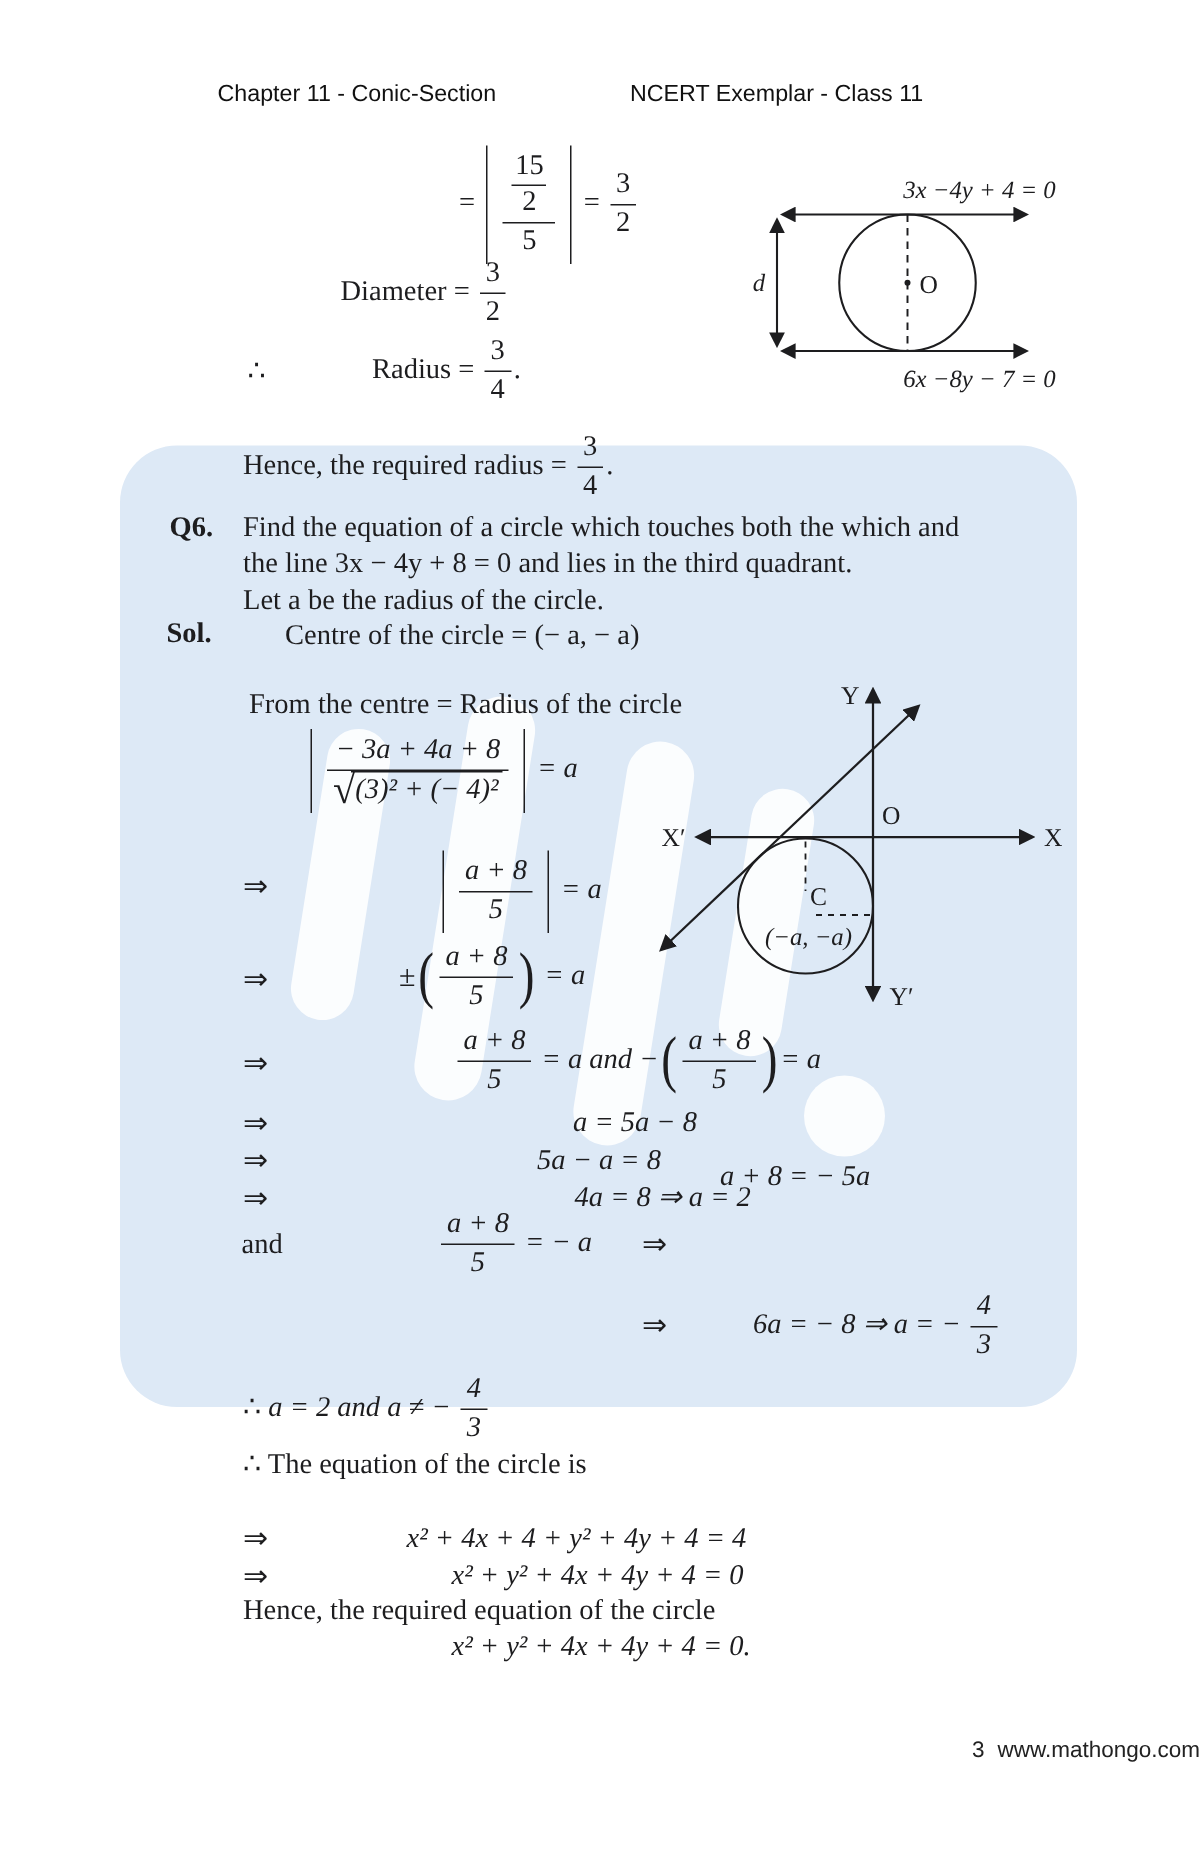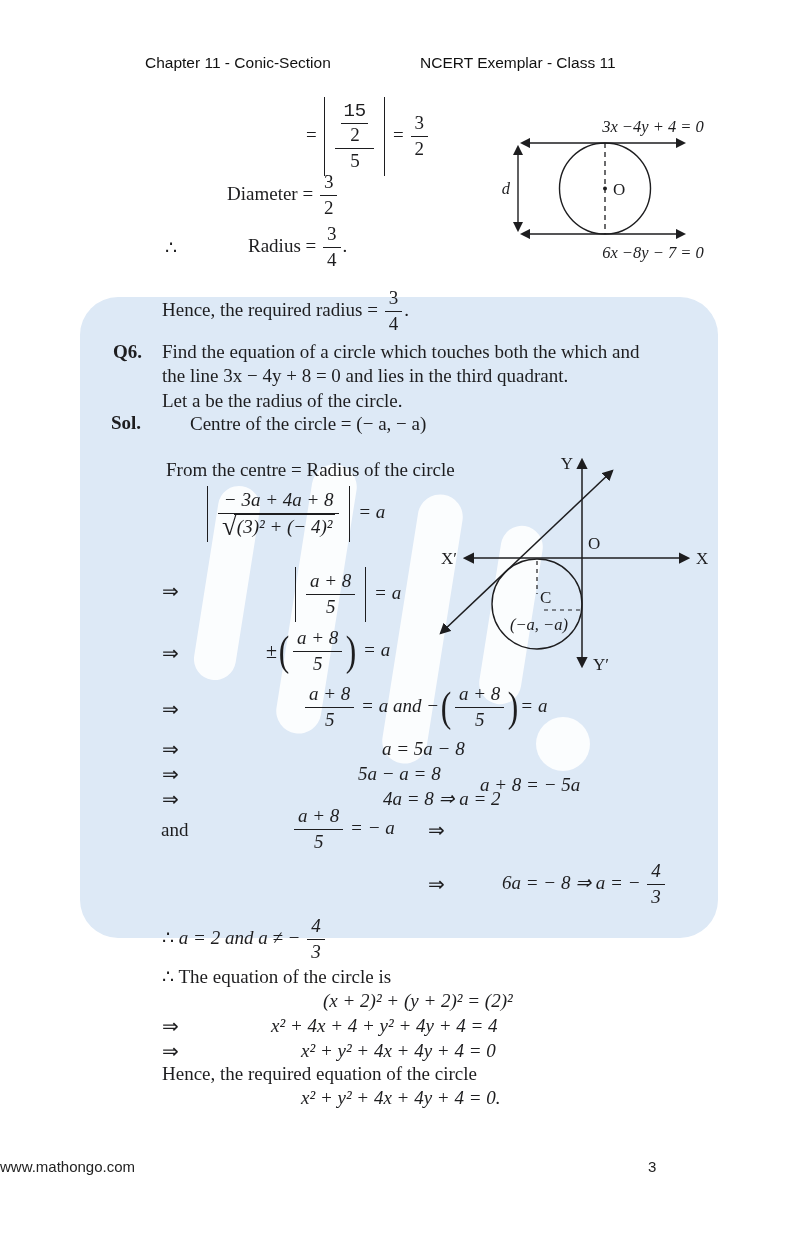--- a/index.html
+++ b/index.html
@@ -9,21 +9,21 @@
   .ln{position:absolute;font-size:19px;white-space:nowrap;z-index:2;line-height:1.2;}
   .sans{font-family:Liberation Sans, sans-serif;}
   .hdr{font-size:15.5px;color:#111;}
   .it{font-style:italic;}
   .bold{font-weight:bold;}
   .imp{font-size:20px;letter-spacing:1px;}
   
   .frac{display:inline-block;text-align:center;vertical-align:middle;line-height:1.1;margin:0 2px;}
   .frac>.num{display:block;border-bottom:1.4px solid #1d1d1f;padding:0 4px 2px;}
   .frac>.den{display:block;padding:2px 4px 0;}
-  .frac .frac>.num{padding:0 2px 1px;font-family:Liberation Mono, monospace;}
+  .frac .frac>.num{padding:0 2px 1px;}
   .frac .frac>.den{padding:1px 2px 0;}
   
   .absbar{display:inline-block;vertical-align:middle;border-left:1.4px solid #1d1d1f;
           border-right:1.4px solid #1d1d1f;padding:4px 8px;margin:0 3px;}
   
   .bp{font-style:normal;font-size:42px;font-weight:400;vertical-align:middle;
       line-height:0.75;display:inline-block;transform:scaleX(.75);}
   .pm{vertical-align:middle;font-size:20px;}
   
   .rt{font-style:normal;font-size:27px;line-height:.8;vertical-align:top;margin-right:-3px;}
@@ -173,24 +173,23 @@
 
   <div class="ln" style="left:162px;top:916px;">
     <span>∴</span>
     <span class="it">a = 2 and a ≠ −</span>
     <span class="frac"><span class="num it">4</span><span class="den it">3</span></span>
   </div>
   <div class="ln" style="left:162px;top:966px;">
     <span>∴</span>
     <span>The equation of the circle is</span>
   </div>
-  <span class="ln it" style="left:323px;top:990px;">(x + 2)² + (y + 2)² = (2)²</span>
   <span class="ln imp" style="left:162px;top:1014px;">⇒</span>
   <span class="ln it" style="left:271px;top:1015px;">x² + 4x + 4 + y² + 4y + 4 = 4</span>
   <span class="ln imp" style="left:162px;top:1039px;">⇒</span>
   <span class="ln it" style="left:301px;top:1040px;">x² + y² + 4x + 4y + 4 = 0</span>
   <span class="ln" style="left:162px;top:1063px;">Hence, the required equation of the circle</span>
   <span class="ln it" style="left:301px;top:1087px;">x² + y² + 4x + 4y + 4 = 0.</span>
 
-  <span class="ln sans ftr" style="left:0;right:0;text-align:left;top:1158px;">www.mathongo.com</span>
+  <span class="ln sans ftr" style="left:0;right:0;text-align:right;top:1158px;">www.mathongo.com</span>
   <span class="ln sans ftr" style="left:648px;top:1158px;">3</span>
 
 </div>
 
 </body></html>

